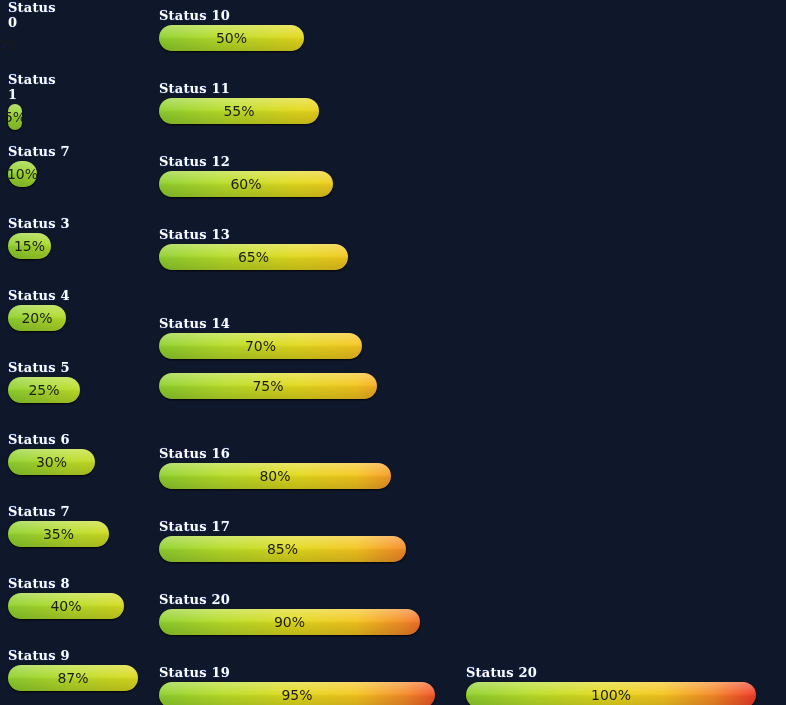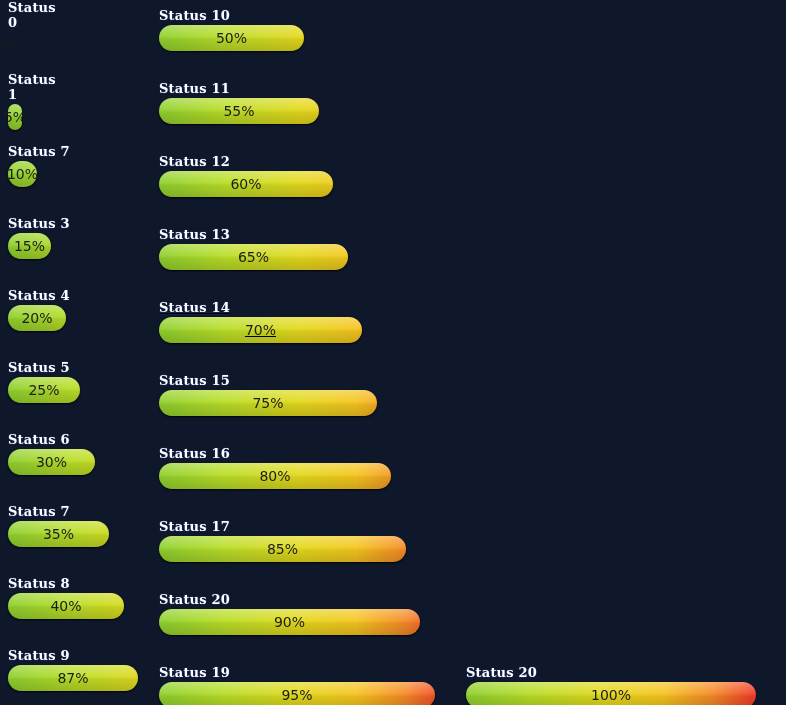--- a/index.html
+++ b/index.html
@@ -207,30 +207,29 @@
       </div>
     </div>
     <div class="status-block" style="left: 159px; top: 227px;">
       <div class="status-label">Status 13</div>
       <div class="bar-track">
         <div class="bar-fill" role="progressbar" style="width: 189px; background-size: 100% 100%, 290px 100%;">
           <span class="bar-text">65%</span>
         </div>
       </div>
     </div>
-    <div class="status-block" style="left: 159px; top: 300px; text-decoration: underline;">
+    <div class="status-block" style="left: 159px; top: 316px;">
       <div class="status-label">Status 14</div>
       <div class="bar-track">
         <div class="bar-fill" role="progressbar" style="width: 203px; background-size: 100% 100%, 290px 100%;">
           <span class="bar-text">70%</span>
         </div>
       </div>
     </div>
     <div class="status-block" style="left: 159px; top: 373px;">
-      <div class="status-label">Status 15</div>
       <div class="bar-track">
         <div class="bar-fill" role="progressbar" style="width: 218px; background-size: 100% 100%, 290px 100%;">
           <span class="bar-text">75%</span>
         </div>
       </div>
     </div>
     <div class="status-block" style="left: 159px; top: 446px;">
       <div class="status-label">Status 16</div>
       <div class="bar-track">
         <div class="bar-fill" role="progressbar" style="width: 232px; background-size: 100% 100%, 290px 100%;">

